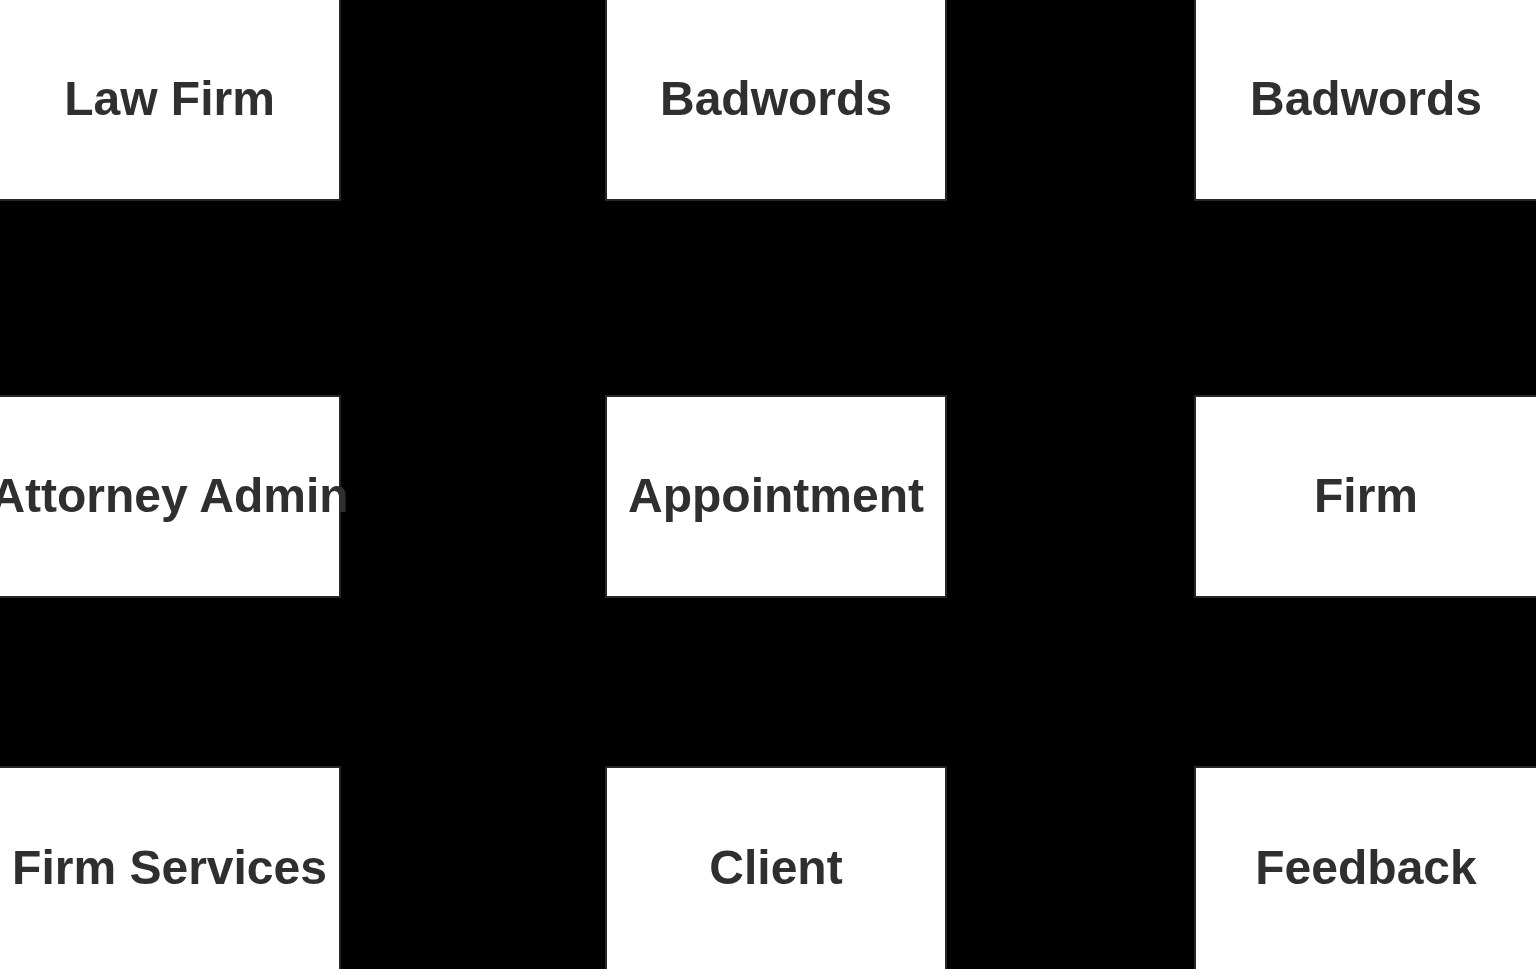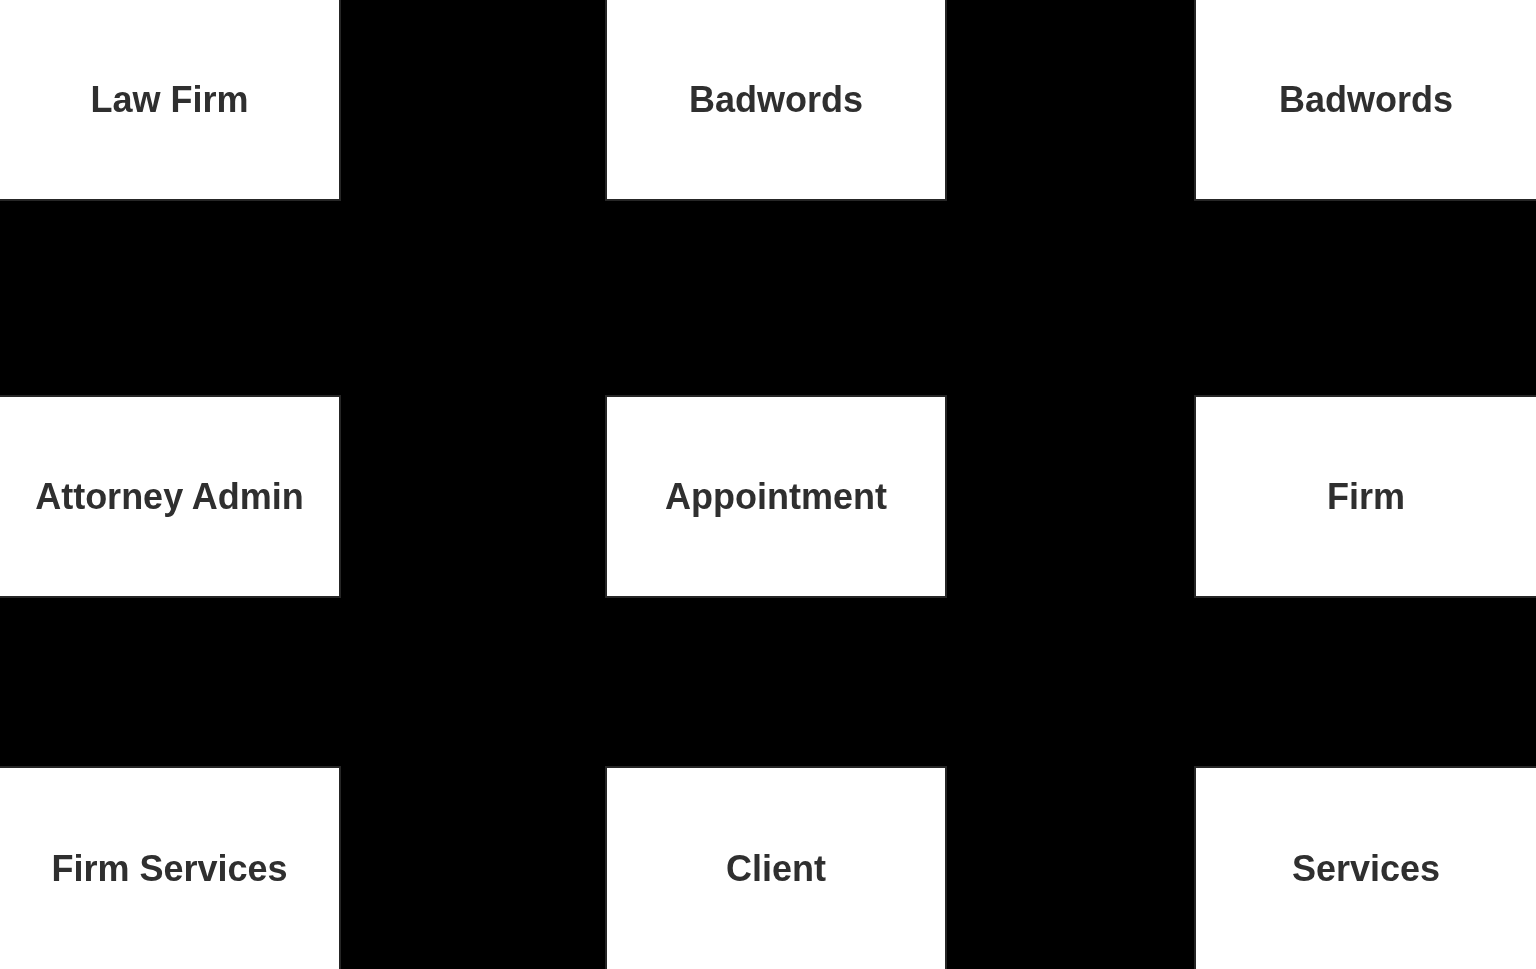--- a/index.html
+++ b/index.html
@@ -19,21 +19,21 @@
     position: absolute;
     background: #ffffff;
     border: 2px solid #262626;
     box-sizing: border-box;
     display: flex;
     align-items: center;
     justify-content: center;
   }
   .node-label {
     font-family: "Liberation Sans", sans-serif;
-    font-size: 36px;
+    font-size: 48px;
     font-weight: bold;
     color: #2f2f2f;
     letter-spacing: 0px;
     text-align: right;
     line-height: 1.1;
     white-space: nowrap;
   }
   
   .col-0 { left: -2px;   width: 343px; }
   .col-1 { left: 605px;  width: 342px; }
@@ -74,16 +74,16 @@
 
   <div class="node col-0 row-2">
     <span class="node-label">Firm Services</span>
   </div>
 
   <div class="node col-1 row-2">
     <span class="node-label">Client</span>
   </div>
 
   <div class="node col-2 row-2">
-    <span class="node-label">Services</span>
+    <span class="node-label">Feedback</span>
   </div>
 
 </div>
 
 </body></html>

